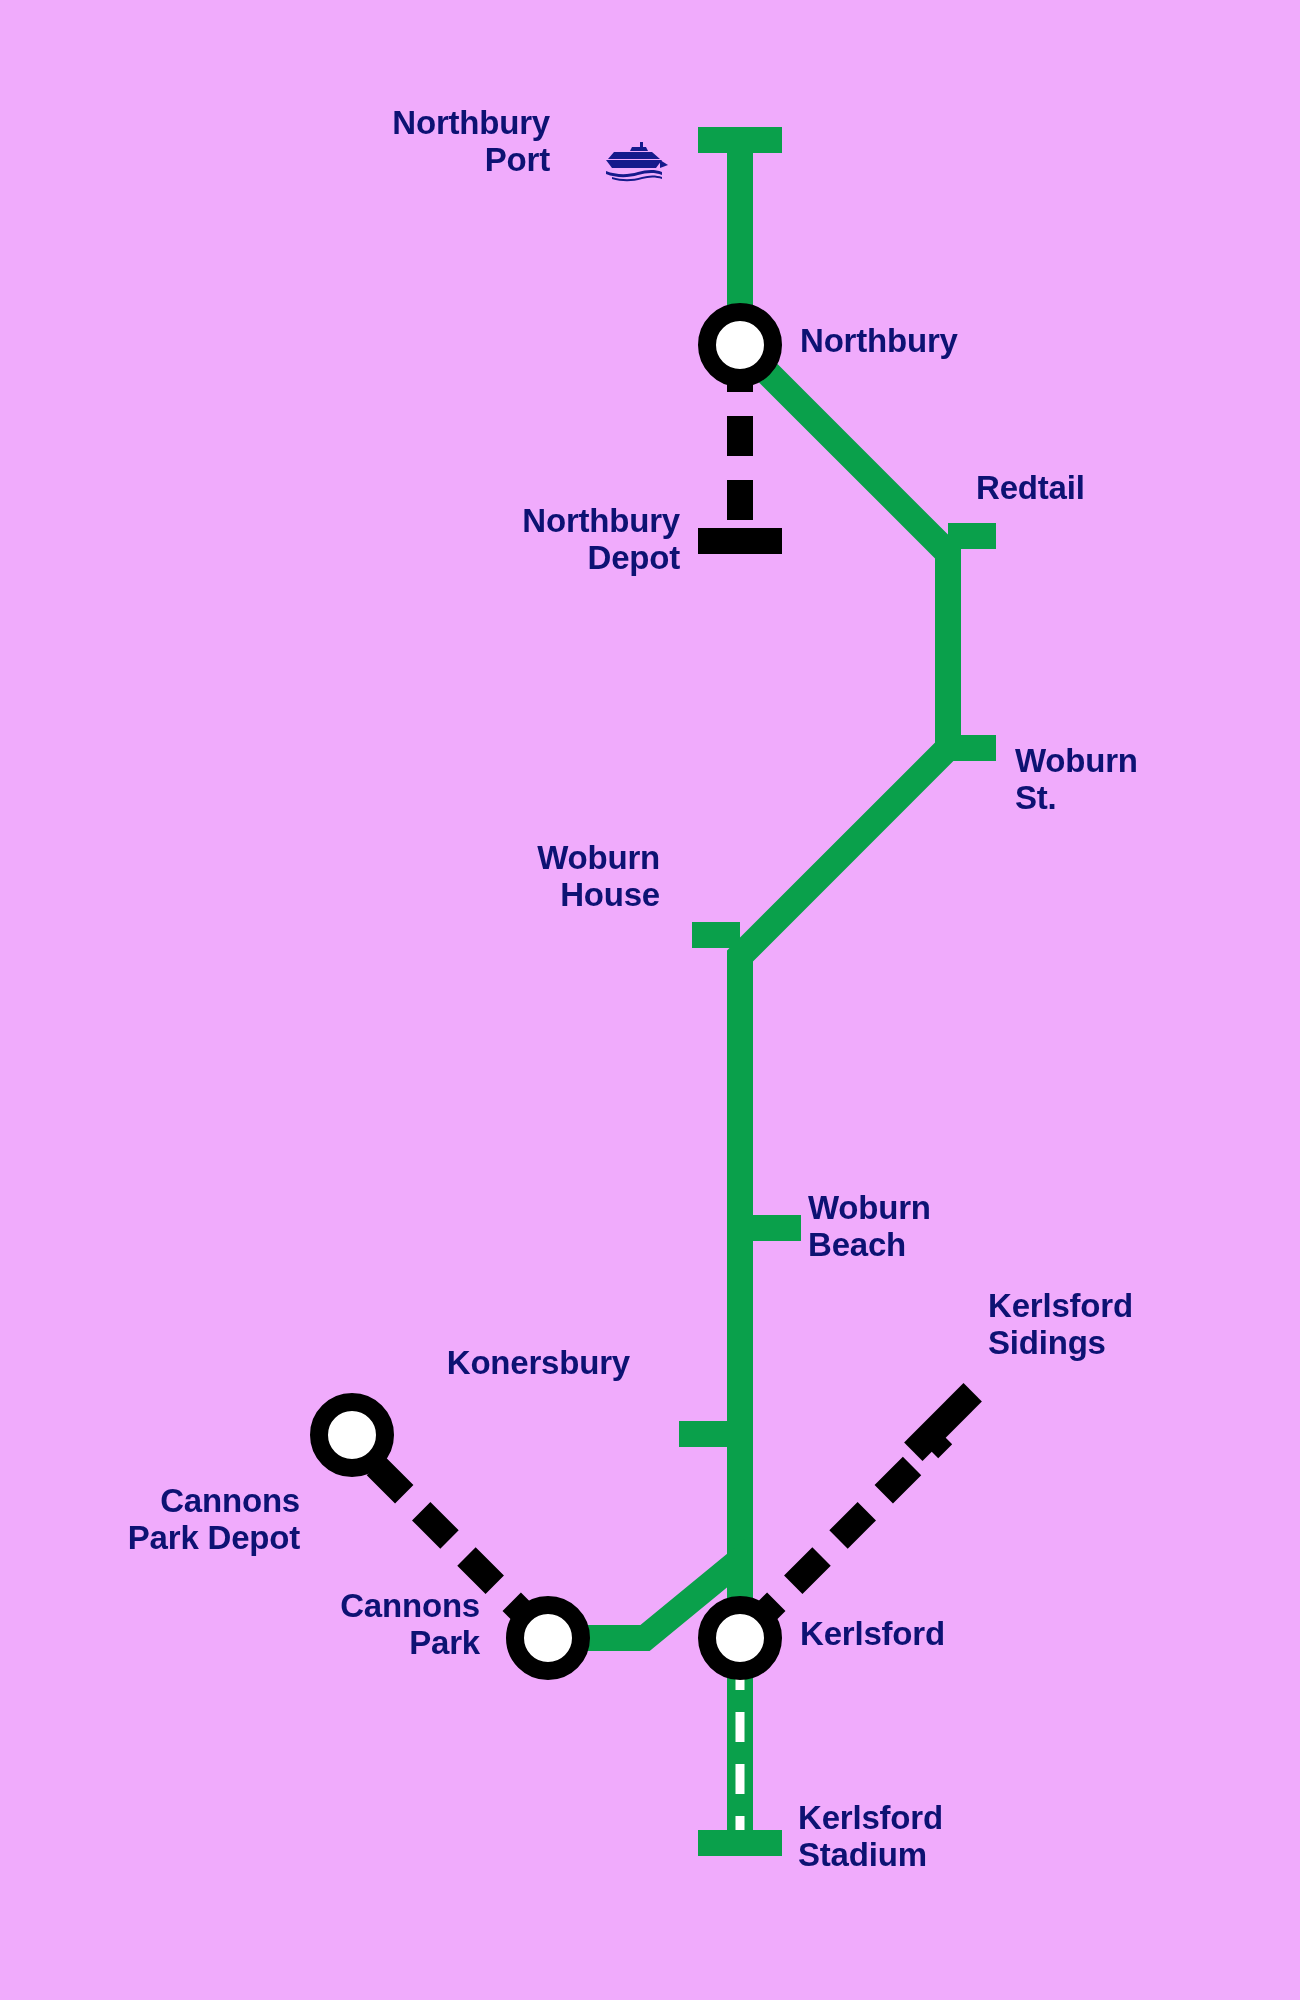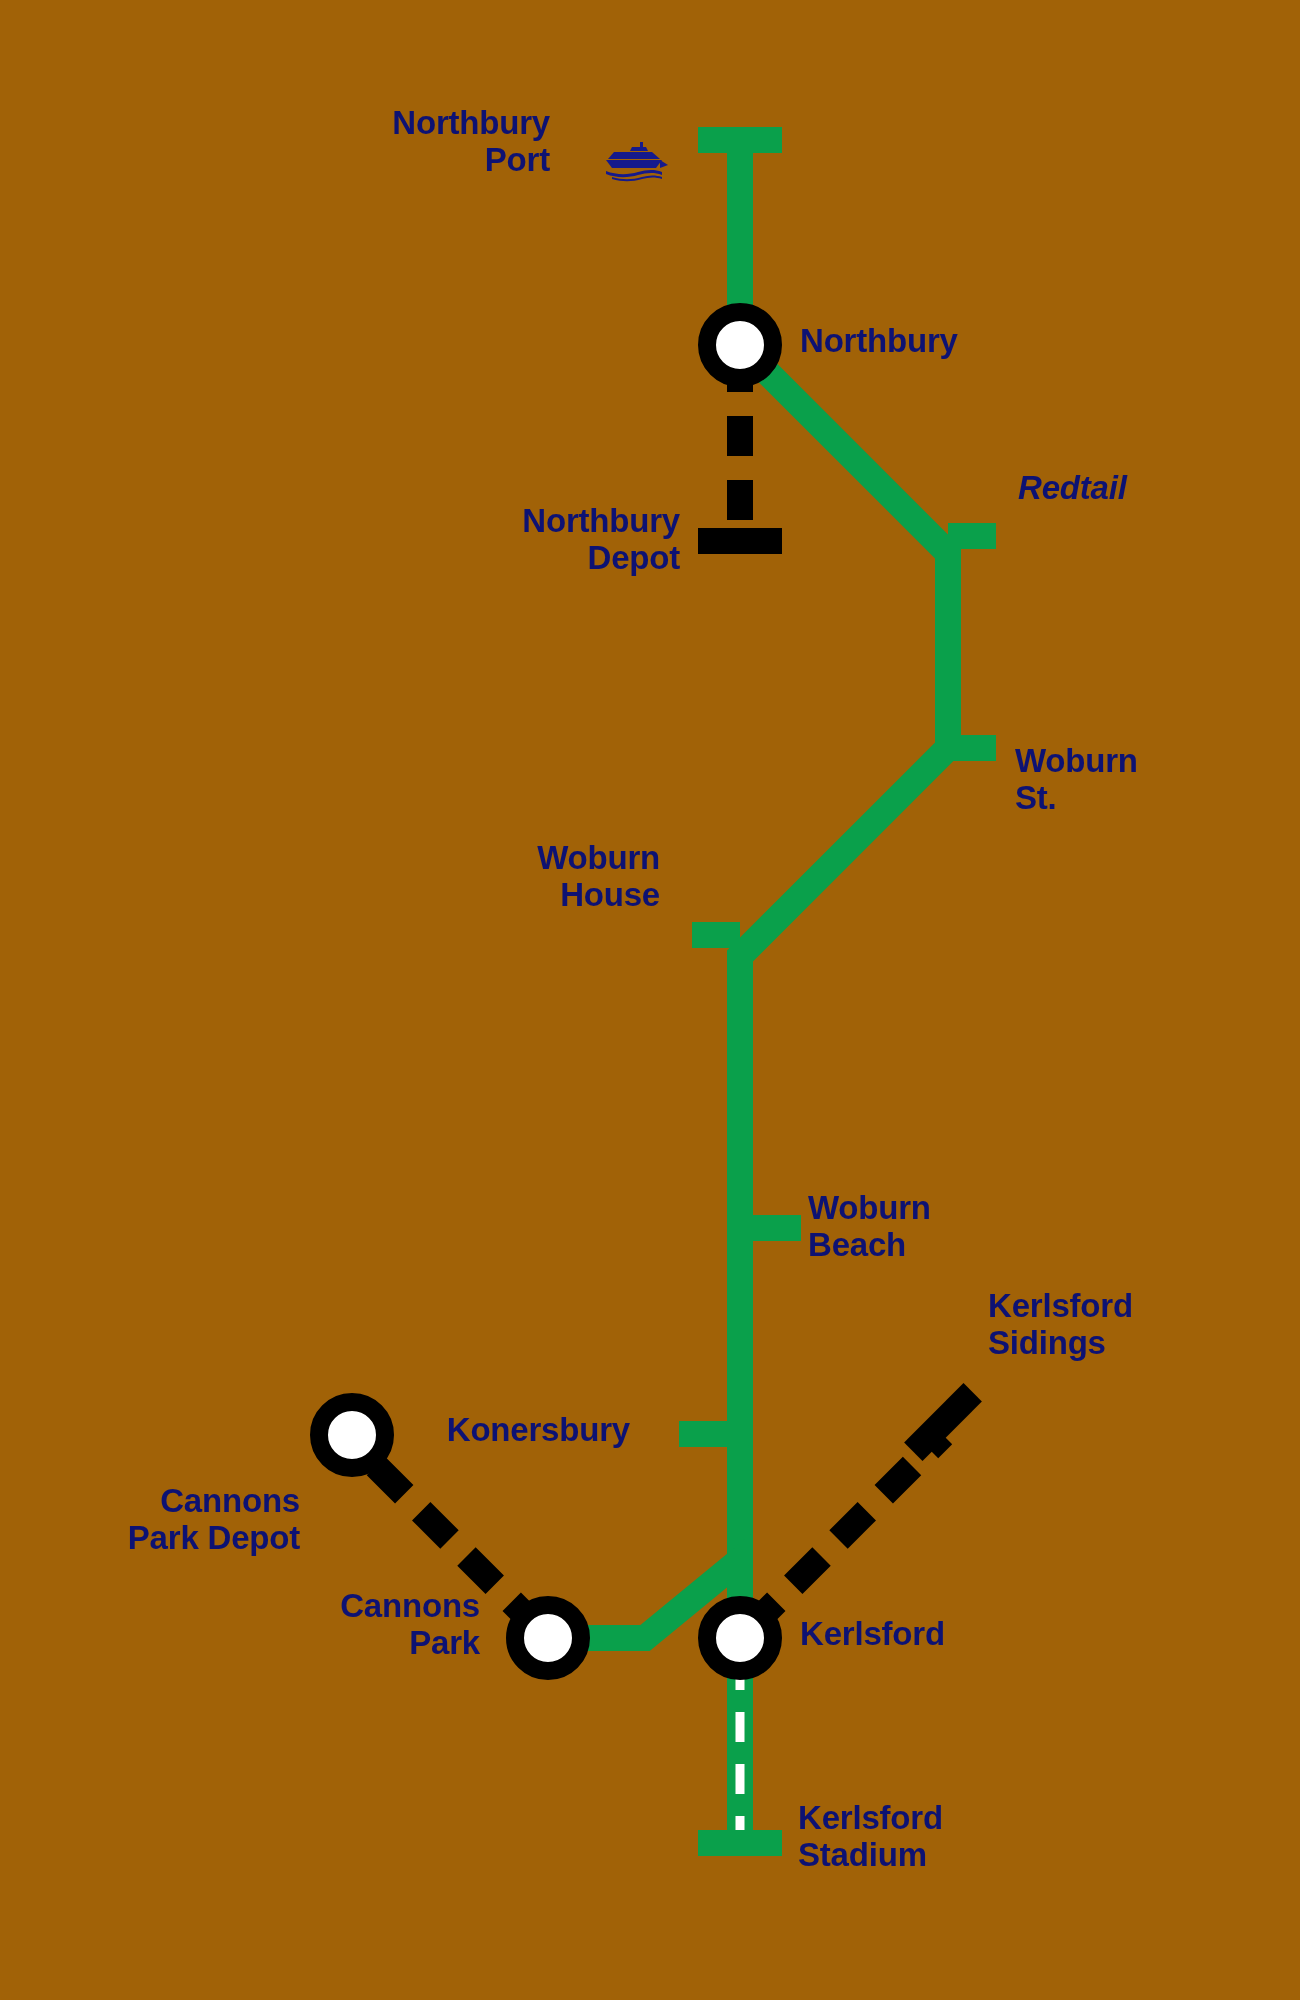--- a/index.html
+++ b/index.html
@@ -7,21 +7,21 @@
     padding: 0;
     background: #ffffff;
   }
   body {
     font-family: "Liberation Sans", sans-serif;
   }
   #map-root {
     position: relative;
     width: 1300px;
     height: 2000px;
-    background: #a16207;
+    background: #f0abfc;
     overflow: hidden;
   }
   #map-svg {
     position: absolute;
     left: 0;
     top: 0;
     width: 1300px;
     height: 2000px;
     display: block;
   }
@@ -125,35 +125,35 @@
   </span>
 
   <div class="station-label lbl-left" style="left:290px; top:105px; width:260px;">Northbury
 Port</div>
 
   <div class="station-label lbl-right" style="left:800px; top:323px;">Northbury</div>
 
   <div class="station-label lbl-left" style="left:240px; top:503px; width:440px;">Northbury
 Depot</div>
 
-  <div class="station-label lbl-right" style="left:1018px; top:470px;font-style:italic;">Redtail</div>
+  <div class="station-label lbl-right" style="left:976px; top:470px;">Redtail</div>
 
   <div class="station-label lbl-right" style="left:1015px; top:743px;">Woburn
 St.</div>
 
   <div class="station-label lbl-left" style="left:250px; top:840px; width:410px;">Woburn
 House</div>
 
   <div class="station-label lbl-right" style="left:808px; top:1190px;">Woburn
 Beach</div>
 
   <div class="station-label lbl-right" style="left:988px; top:1288px;">Kerlsford
 Sidings</div>
 
-  <div class="station-label lbl-left" style="left:230px; top:1412px; width:400px;">Konersbury</div>
+  <div class="station-label lbl-left" style="left:230px; top:1345px; width:400px;">Konersbury</div>
 
   <div class="station-label lbl-left" style="left:10px; top:1483px; width:290px;">Cannons
 Park Depot</div>
 
   <div class="station-label lbl-left" style="left:140px; top:1588px; width:340px;">Cannons
 Park</div>
 
   <div class="station-label lbl-right" style="left:800px; top:1616px;">Kerlsford</div>
 
   <div class="station-label lbl-right" style="left:798px; top:1800px;">Kerlsford

